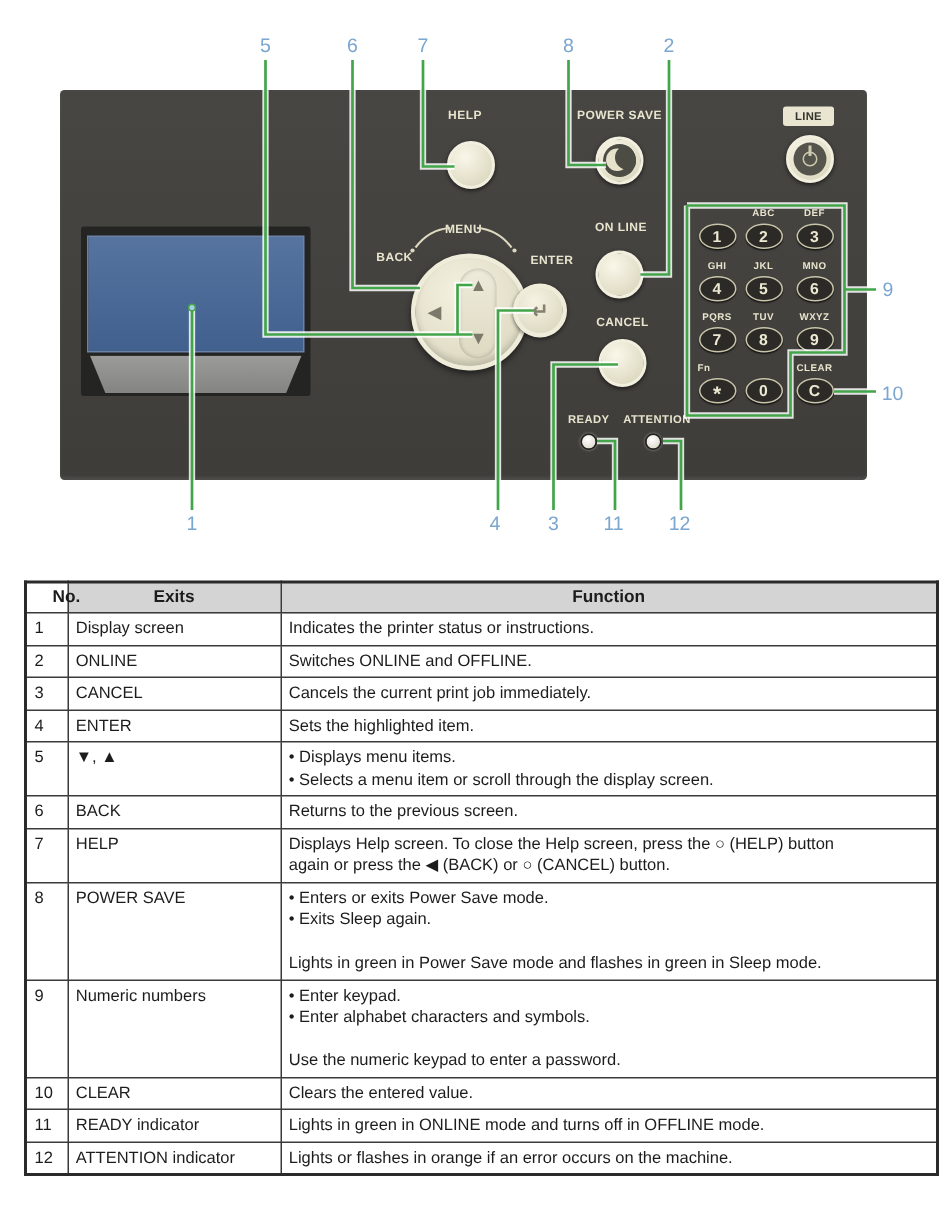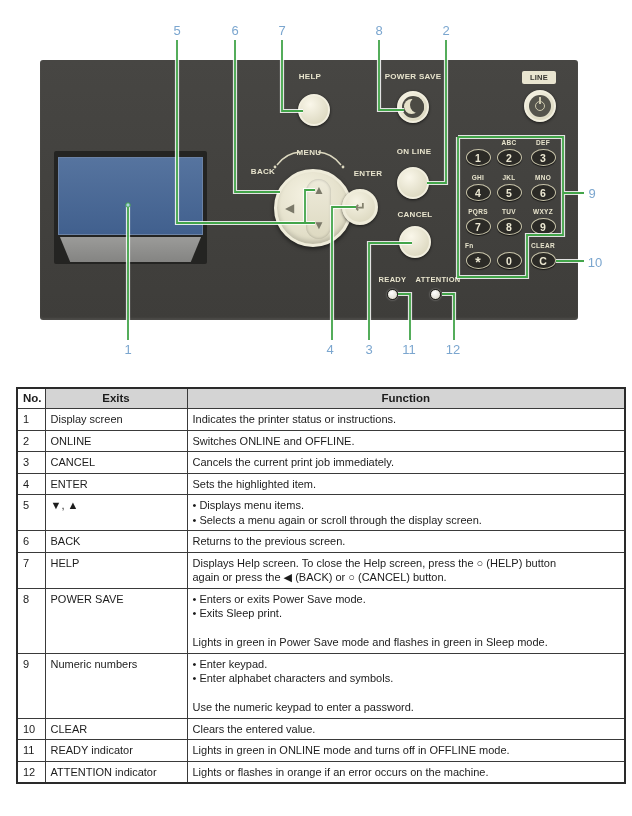--- a/index.html
+++ b/index.html
@@ -69,21 +69,21 @@
   .callout { position:absolute; transform:translate(-50%,-50%); color:#7ba6cf;
              font-size:13px; line-height:13px; }
 
   
   .table-wrap { position:absolute; left:16px; top:387px; width:608px; }
   table { width:608px; border-collapse:collapse; table-layout:fixed;
           border:2px solid #2a2a2a; font-size:11px; color:#1c1c1c; }
   col.c-no { width:28px; } col.c-name { width:142px; } col.c-fn { width:438px; }
   th, td { border:1px solid #3a3a3a; padding:3px 5px; vertical-align:top;
            text-align:left; line-height:1.32; }
-  th { font-size:11.5px; font-weight:bold; text-align:center; background:#d4d4d4; padding:2px 5px; }
+  th { font-size:11.5px; font-weight:bold; text-align:center; background:#d4d4d4; padding:2px 17px; }
   th.no-hdr { background:#ffffff; }
   .fn-line:empty { display:none; }
 </style>
 </head>
 <body>
 
 <div class="page">
 
   <div class="diagram">
     <div class="panel"></div>
@@ -247,21 +247,21 @@
             <td>ENTER</td>
             <td>
               <div class="fn-line">Sets the highlighted item.</div>
             </td>
           </tr>
         <tr>
             <td>5</td>
             <td>▼, ▲</td>
             <td>
               <div class="fn-line">• Displays menu items.</div>
-              <div class="fn-line">• Selects a menu again or scroll through the display screen.</div>
+              <div class="fn-line">• Selects a menu item or scroll through the display screen.</div>
             </td>
           </tr>
         <tr>
             <td>6</td>
             <td>BACK</td>
             <td>
               <div class="fn-line">Returns to the previous screen.</div>
             </td>
           </tr>
         <tr>
@@ -270,21 +270,21 @@
             <td>
               <div class="fn-line">Displays Help screen. To close the Help screen, press the ○ (HELP) button</div>
               <div class="fn-line">again or press the ◀ (BACK) or ○ (CANCEL) button.</div>
             </td>
           </tr>
         <tr>
             <td>8</td>
             <td>POWER SAVE</td>
             <td>
               <div class="fn-line">• Enters or exits Power Save mode.</div>
-              <div class="fn-line">• Exits Sleep print.</div>
+              <div class="fn-line">• Exits Sleep again.</div>
               <div class="fn-line">&nbsp;</div>
               <div class="fn-line">Lights in green in Power Save mode and flashes in green in Sleep mode.</div>
             </td>
           </tr>
         <tr>
             <td>9</td>
             <td>Numeric numbers</td>
             <td>
               <div class="fn-line">• Enter keypad.</div>
               <div class="fn-line">• Enter alphabet characters and symbols.</div>

